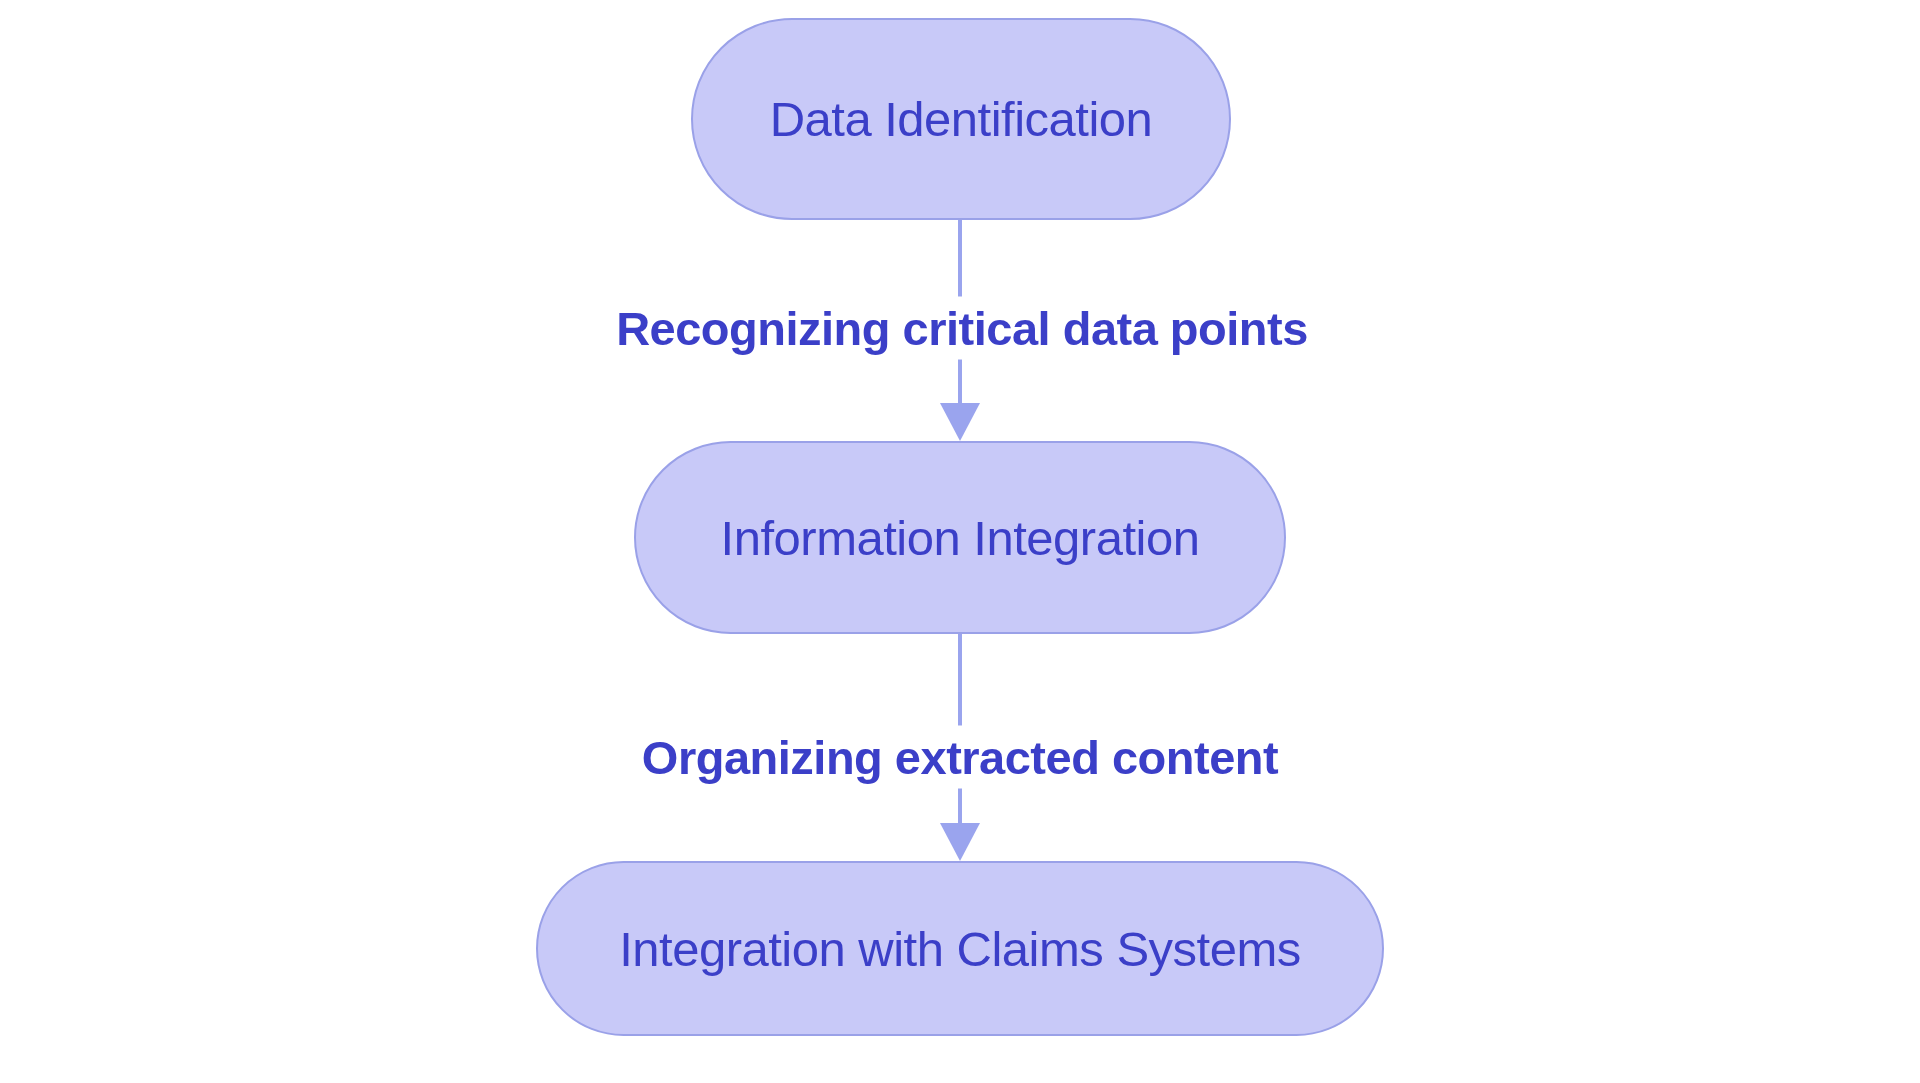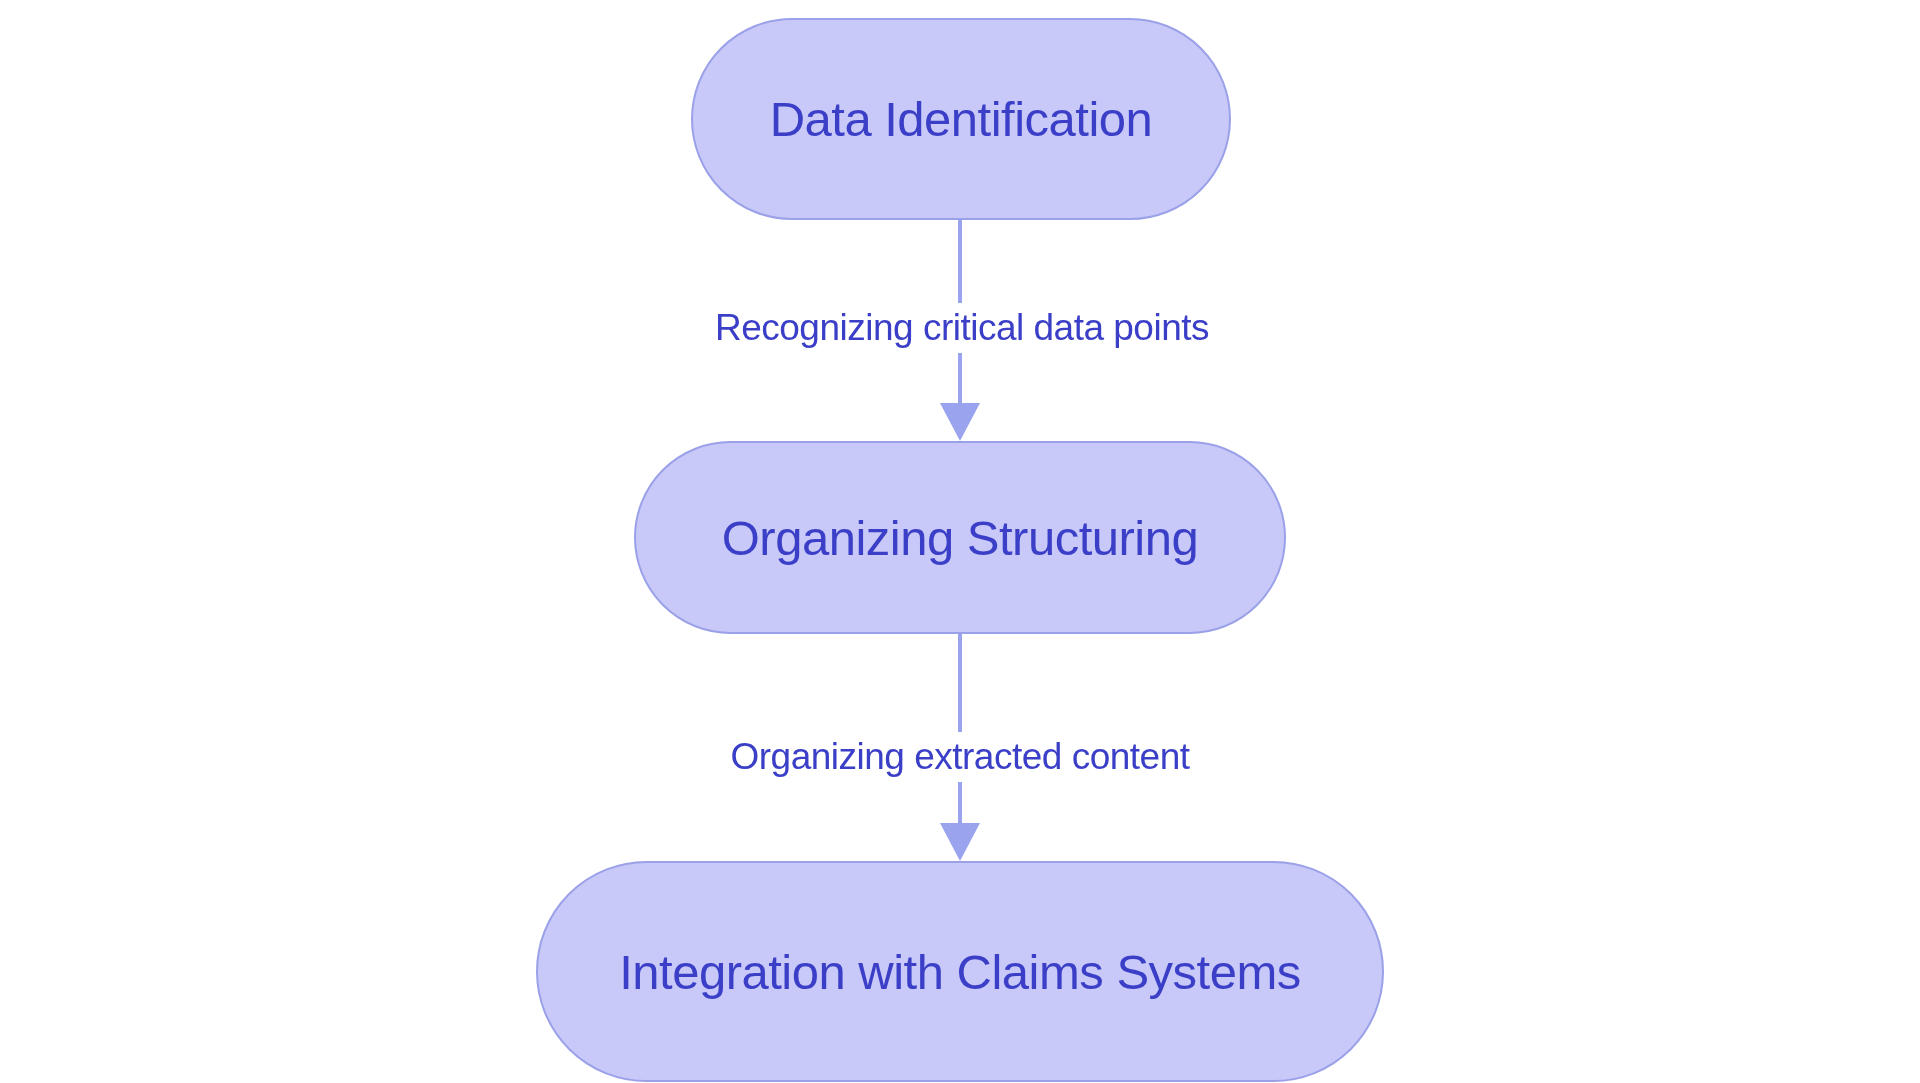--- a/index.html
+++ b/index.html
@@ -33,21 +33,21 @@
   }
   .node-label {
     color: var(--node-text);
     font-size: 49px;
     font-weight: 400;
     letter-spacing: -0.5px;
     white-space: nowrap;
   }
   .node1 { left: 691px; top: 18px;  width: 540px; height: 202px; }
   .node2 { left: 634px; top: 441px; width: 652px; height: 193px; }
-  .node3 { left: 536px; top: 861px; width: 848px; height: 221px; }
+  .node3 { left: 536px; top: 861px; width: 848px; height: 175px; }
 
   .edge-line {
     position: absolute;
     width: 4px;
     background: var(--arrow-color);
     left: 958px;
   }
   .line1 { top: 220px; height: 186px; }
   .line2 { top: 634px; height: 190px; }
 
@@ -60,22 +60,22 @@
     left: 940px;
   }
   .ah1 { top: 403px; }
   .ah2 { top: 823px; }
 
   .edge-label {
     position: absolute;
     transform: translate(-50%, -50%);
     background: var(--background);
     color: var(--edge-label-text);
-    font-size: 37px;
-    font-weight: 400;
+    font-size: 47px;
+    font-weight: 700;
     letter-spacing: -0.5px;
     white-space: nowrap;
     padding: 4px 10px;
     z-index: 2;
   }
   .el1 { left: 962px; top: 328px; }
   .el2 { left: 960px; top: 744px; margin-top: 13px; }
 </style>
 </head>
 <body>
@@ -84,21 +84,21 @@
 
   <div class="node node1">
     <span class="node-label">Data Identification</span>
   </div>
 
   <div class="edge-line line1"></div>
   <div class="edge-label el1">Recognizing critical data points</div>
   <div class="arrowhead ah1"></div>
 
   <div class="node node2">
-    <span class="node-label">Organizing Structuring</span>
+    <span class="node-label">Information Integration</span>
   </div>
 
   <div class="edge-line line2"></div>
   <div class="edge-label el2">Organizing extracted content</div>
   <div class="arrowhead ah2"></div>
 
   <div class="node node3">
     <span class="node-label">Integration with Claims Systems</span>
   </div>
 

